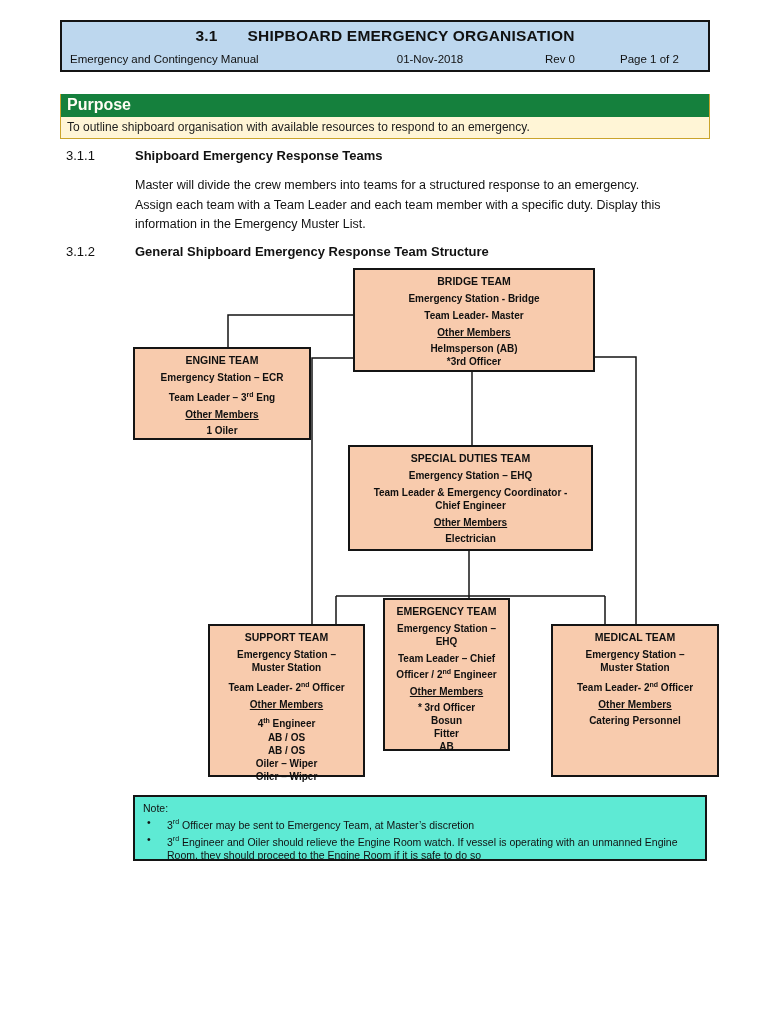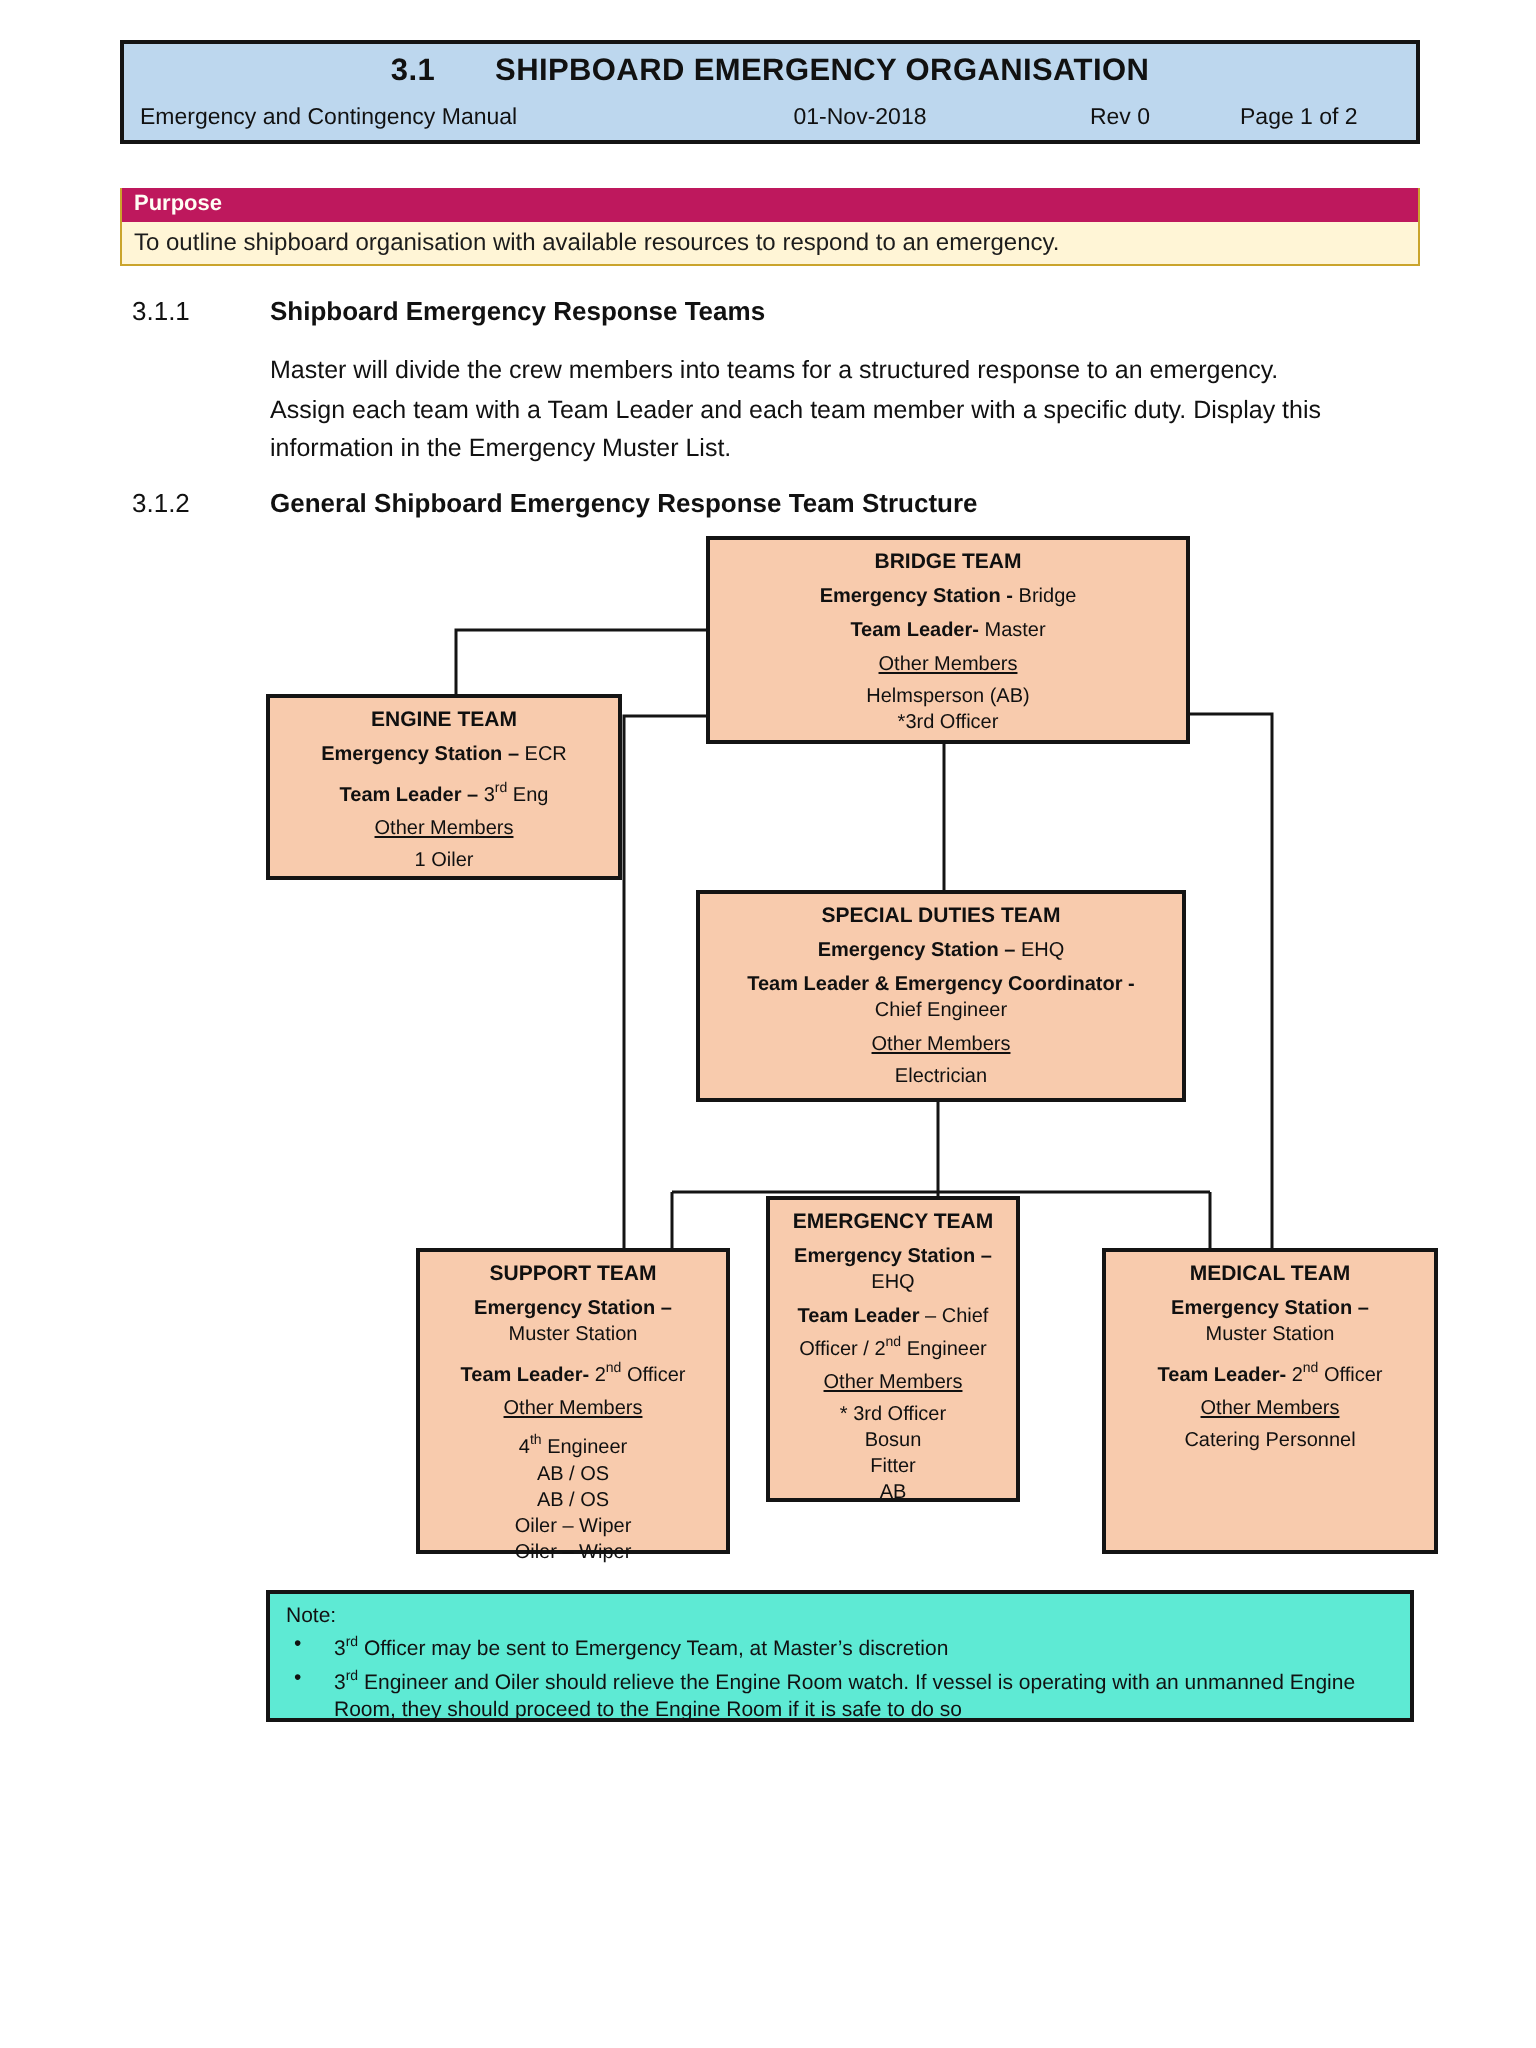--- a/index.html
+++ b/index.html
@@ -23,37 +23,37 @@
     position:absolute; left:8px; right:8px; bottom:5px;
     display:grid; grid-template-columns:290px 140px 120px 1fr;
     font-size:11.5px;
   }
   .header-info .c-date { text-align:center; }
   .header-info .c-rev  { text-align:center; }
   .header-info .c-page { text-align:left; }
 
   
   .purpose-block { position:absolute; left:60px; top:94px; width:650px; border:1px solid #caa42c; border-top:none; }
-  .purpose-bar  { background:#be185d; color:#fffdf4; font-weight:bold; font-size:11px; padding:2px 6px 3px 6px; }
+  .purpose-bar  { background:#15803d; color:#fffdf4; font-weight:bold; font-size:16px; padding:2px 6px 3px 6px; }
   .purpose-body { background:#FFF5D6; font-size:12px; padding:3px 6px 4px 6px; color:#1c1c1c; }
 
   
   .sec-num  { position:absolute; left:66px; font-size:13px; font-weight:normal; }
   .sec-head { position:absolute; left:135px; font-size:13px; font-weight:bold; }
   .para     { position:absolute; left:135px; width:578px; font-size:12.5px; line-height:19px; }
 
   
   .chart-svg { position:absolute; left:0; top:0; width:768px; height:1024px; }
   .obox {
     position:absolute; background:#F8CBAD; border:2px solid #141414;
     text-align:center; font-size:10px; line-height:13px; color:#101010;
     padding:5px 4px 0 4px;
   }
   .obox .t-title { font-weight:normal; font-size:10.5px; }
-  .obox .ln  { margin-top:4px; }
+  .obox .ln  { margin-top:4px;font-weight:bold; }
   .obox .ln.sm { margin-top:3px; }
   .obox .ln.tight { margin-top:0; }
   .obox sup { font-size:7px; }
   .obox u { text-underline-offset:1px; }
   .b-bridge    { left:353px; top:268px; width:242px; height:104px; }
   .b-engine    { left:133px; top:347px; width:178px; height:93px;  }
   .b-special   { left:348px; top:445px; width:245px; height:106px; }
   .b-support   { left:208px; top:624px; width:157px; height:153px; }
   .b-emergency { left:383px; top:598px; width:127px; height:153px; }
   .b-medical   { left:551px; top:624px; width:168px; height:153px; }

